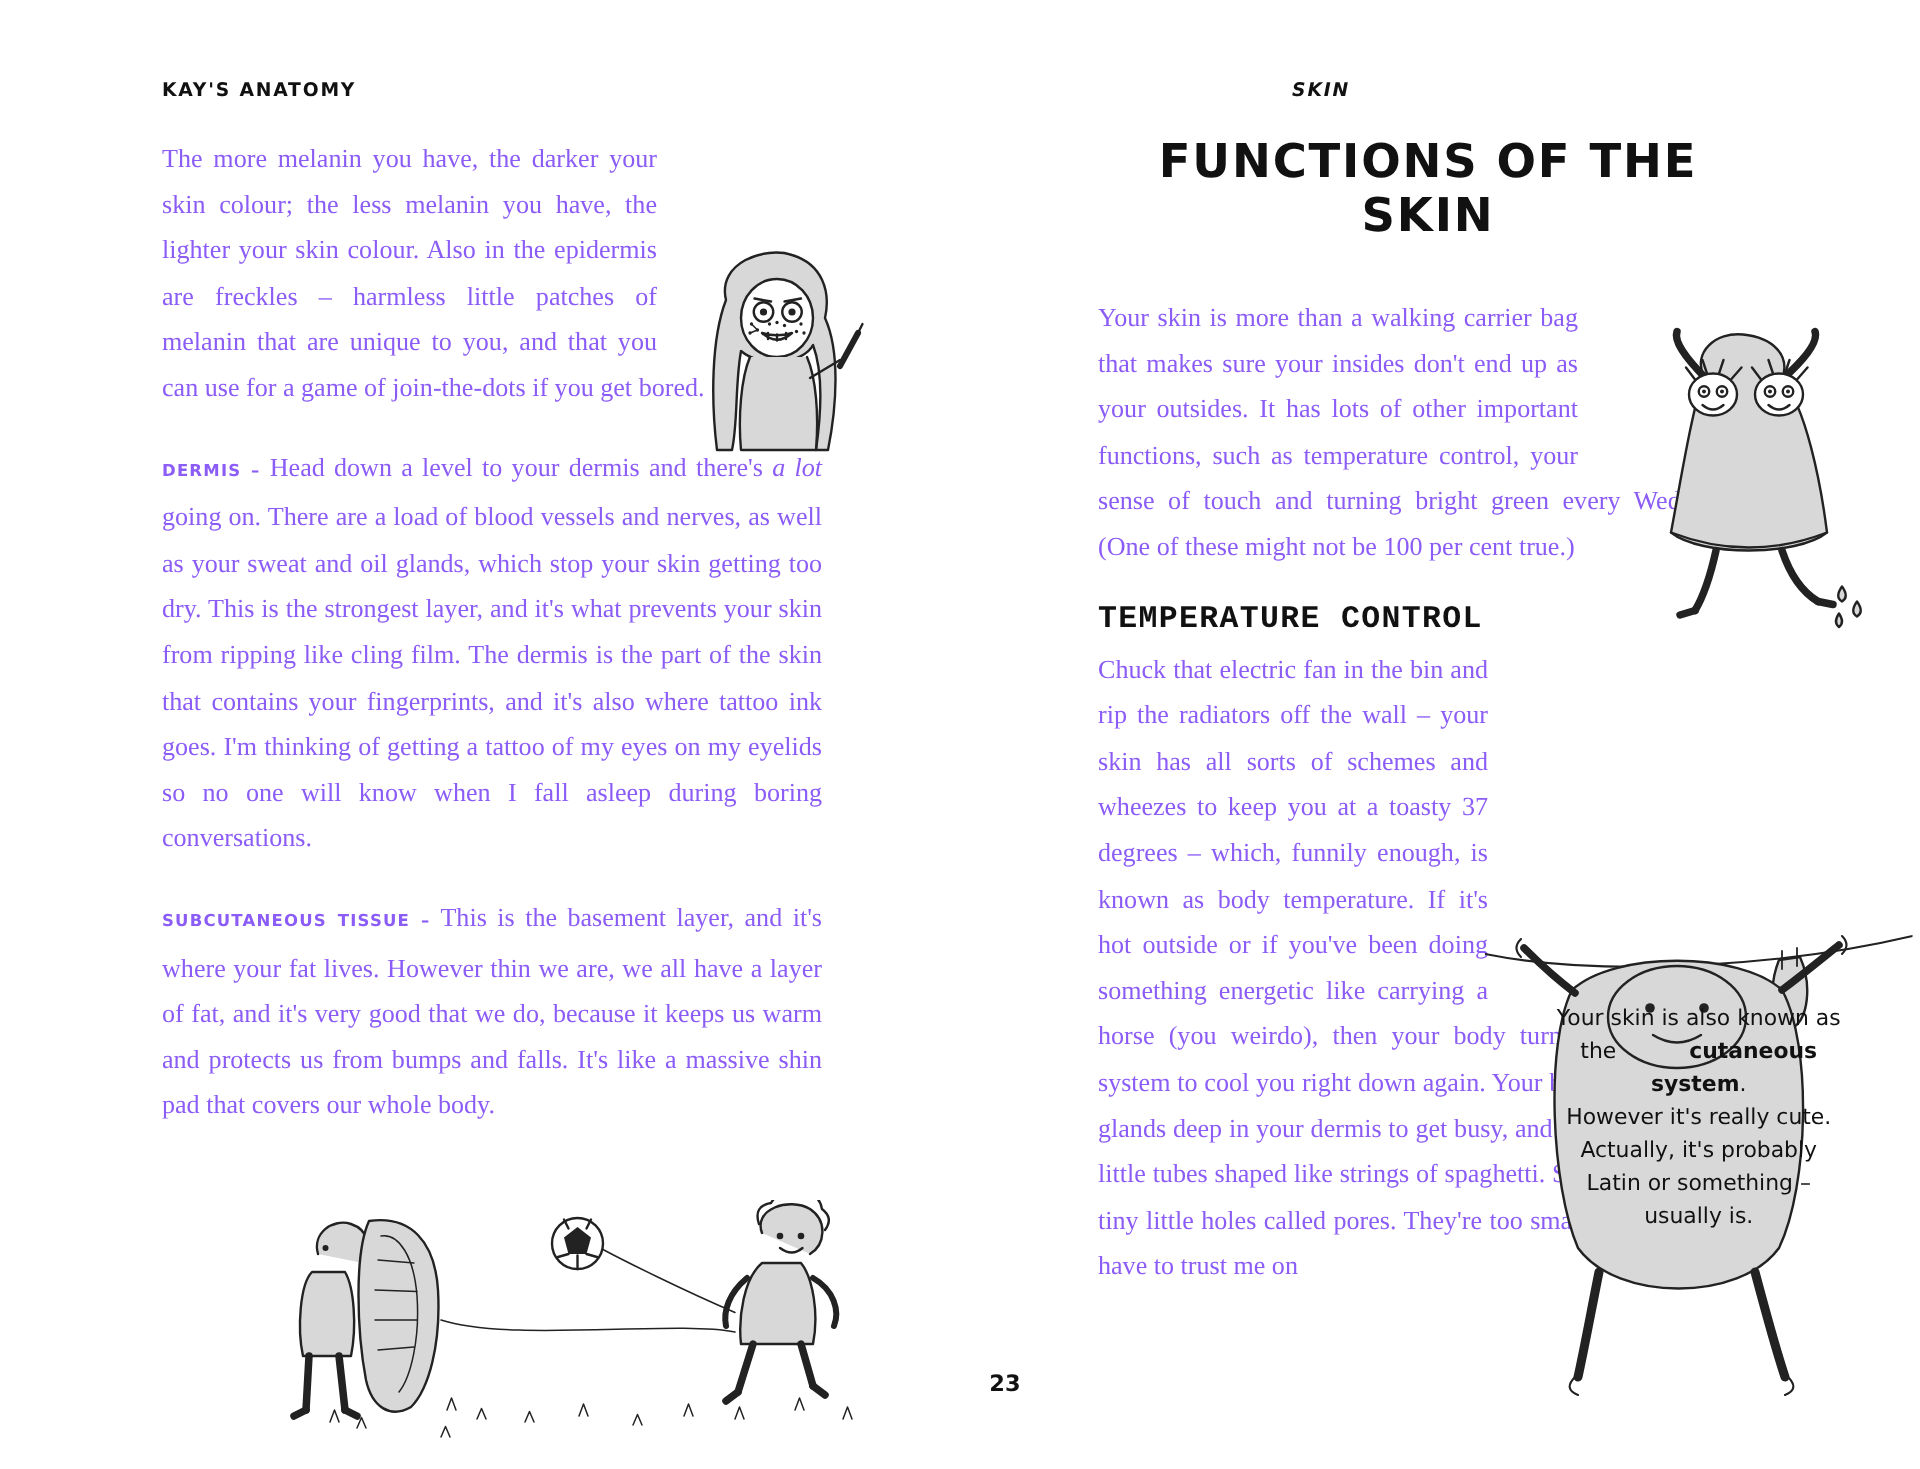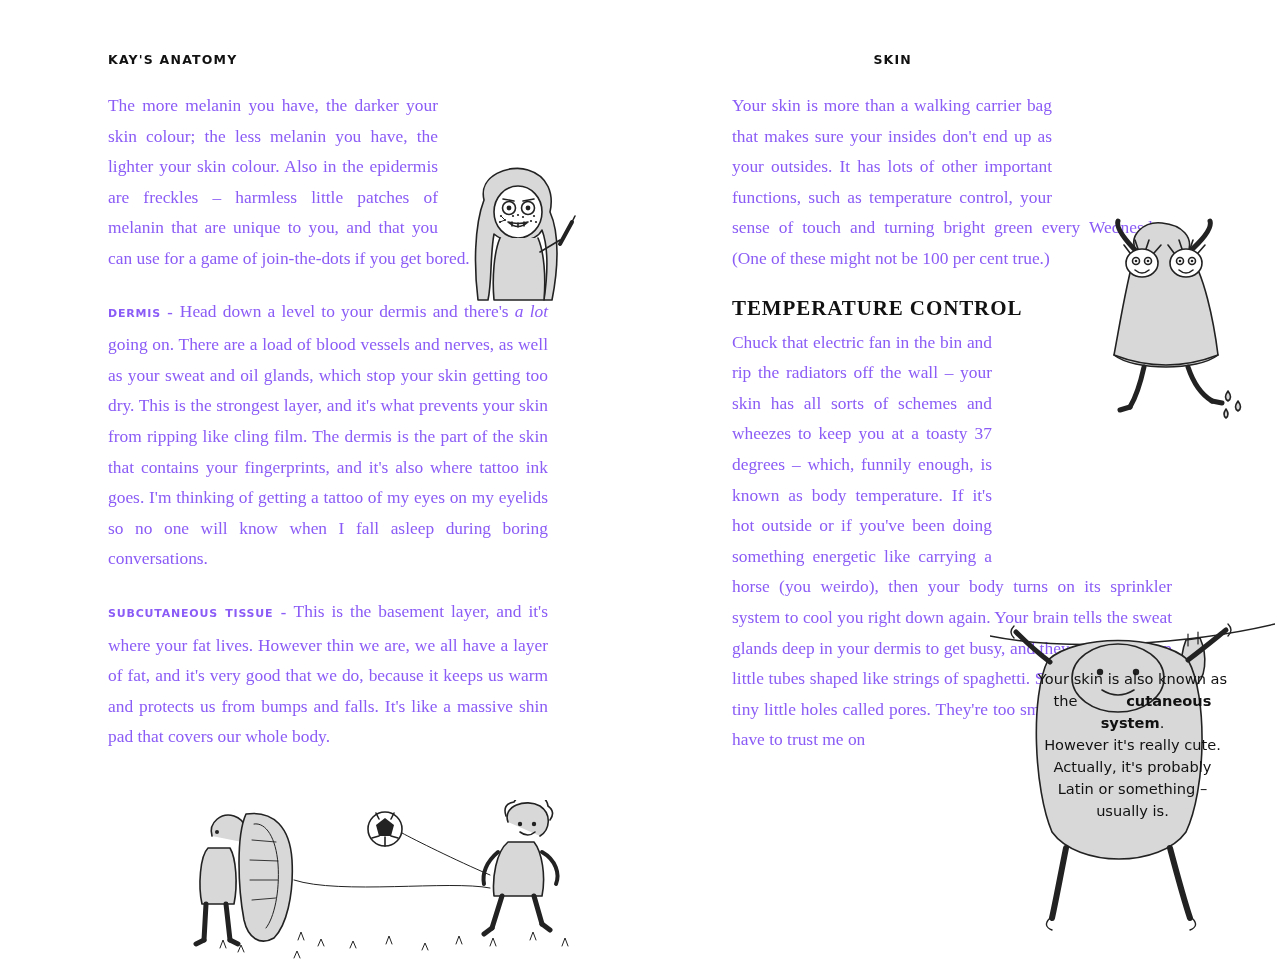--- a/index.html
+++ b/index.html
@@ -25,21 +25,21 @@
   .running-head {
     position: absolute;
     top: 52px;
     font-family: "DejaVu Sans", sans-serif;
     font-weight: bold;
     font-size: 12.5px;
     letter-spacing: 1.2px;
     color: #111;
   }
   .running-head.left  { left: 108px; }
-  .running-head.right { right: 108px; }
+  .running-head.right { right: 120px; font-style: italic; }
 
   
   .col {
     position: absolute;
     top: 90px;
     width: 440px;
   }
   .col.left  { left: 108px; }
   .col.right { left: 732px; }
 
@@ -65,21 +65,21 @@
   h1.section-title {
     font-family: "DejaVu Sans", sans-serif;
     font-weight: bold;
     font-size: 31px;
     letter-spacing: 1.2px;
     text-align: center;
     margin: 0 0 34px 0;
     color: #111;
   }
   h2.sub-title {
-    font-family: Liberation Serif, serif;
+    font-family: Liberation Mono, monospace;
     font-weight: bold;
     font-size: 21px;
     letter-spacing: 0.9px;
     margin: 0 0 6px 0;
     color: #111;
   }
 
   
   .wrap-right-top {
     float: right;
@@ -150,20 +150,21 @@
     <p class="body">
       <span class="run-head-inline">DERMIS –</span><span> Head down a level to your dermis and there's </span><em>a lot</em><span> going on. There are a load of blood vessels and nerves, as well as your sweat and oil glands, which stop your skin getting too dry. This is the strongest layer, and it's what prevents your skin from ripping like cling film. The dermis is the part of the skin that contains your fingerprints, and it's also where tattoo ink goes. I'm thinking of getting a tattoo of my eyes on my eyelids so no one will know when I fall asleep during boring conversations.</span>
     </p>
 
     <p class="body last">
       <span class="run-head-inline">SUBCUTANEOUS TISSUE –</span><span> This is the basement layer, and it's where your fat lives. However thin we are, we all have a layer of fat, and it's very good that we do, because it keeps us warm and protects us from bumps and falls. It's like a massive shin pad that covers our whole body.</span>
     </p>
   </div>
 
   <div class="col right">
+    <h1 class="section-title">FUNCTIONS OF THE SKIN</h1>
 
     <p class="body">
       <span class="wrap-right-epi"></span>
       <span>Your skin is more than a walking carrier bag that makes sure your insides don't end up as your outsides. It has lots of other important functions, such as temperature control, your sense of touch and turning bright green every Wednesday. (One of these might not be 100 per cent true.)</span>
     </p>
 
     <h2 class="sub-title">TEMPERATURE CONTROL</h2>
 
     <p class="body last">
       <span class="wrap-right-sweat"></span>
@@ -328,14 +329,17 @@
 
   <div class="callout-text">
     <div>Your skin is also known as</div>
     <div><span>the </span><b>cutaneous system</b><span>.</span></div>
     <div>However it's really cute.</div>
     <div>Actually, it's probably</div>
     <div>Latin or something –</div>
     <div>usually is.</div>
   </div>
 
+  <div class="page-number">
+    <span>23</span>
+  </div>
 
 </div>
 
 </body></html>

